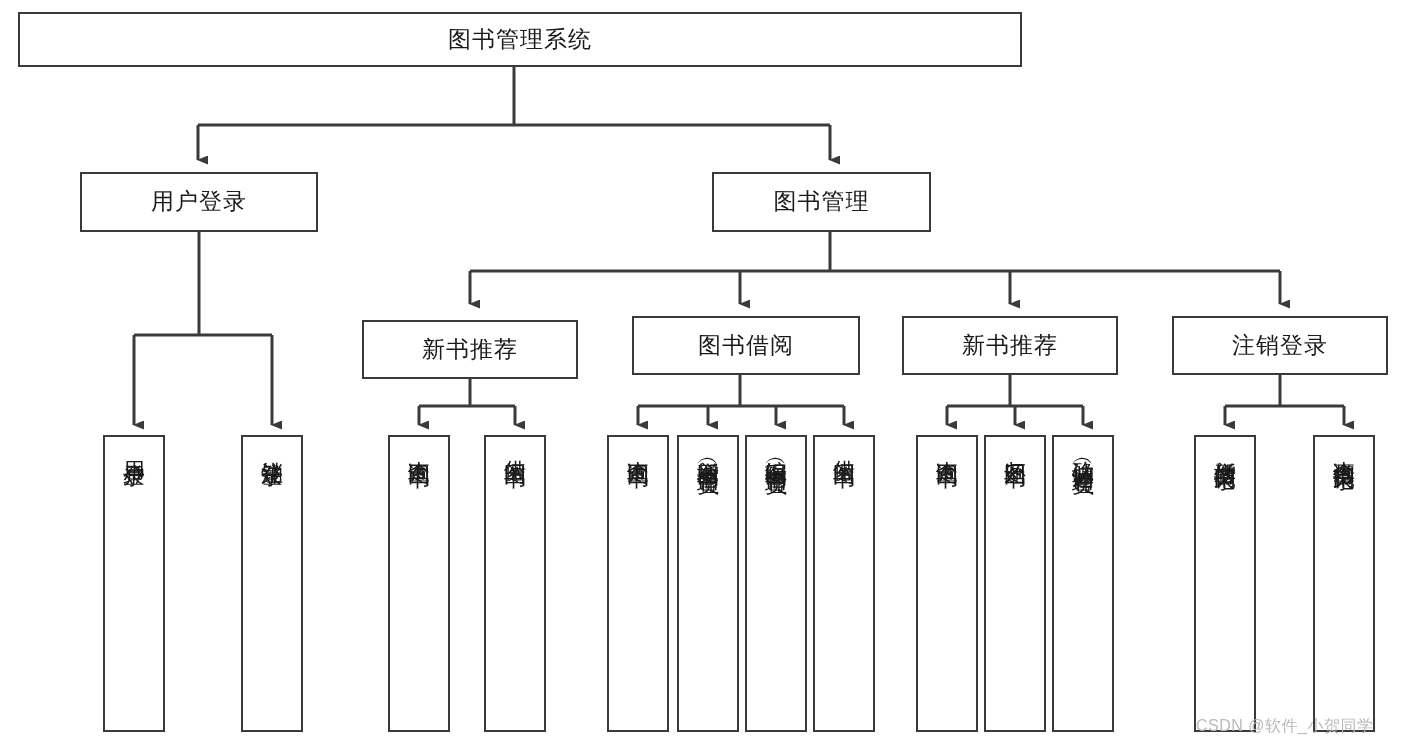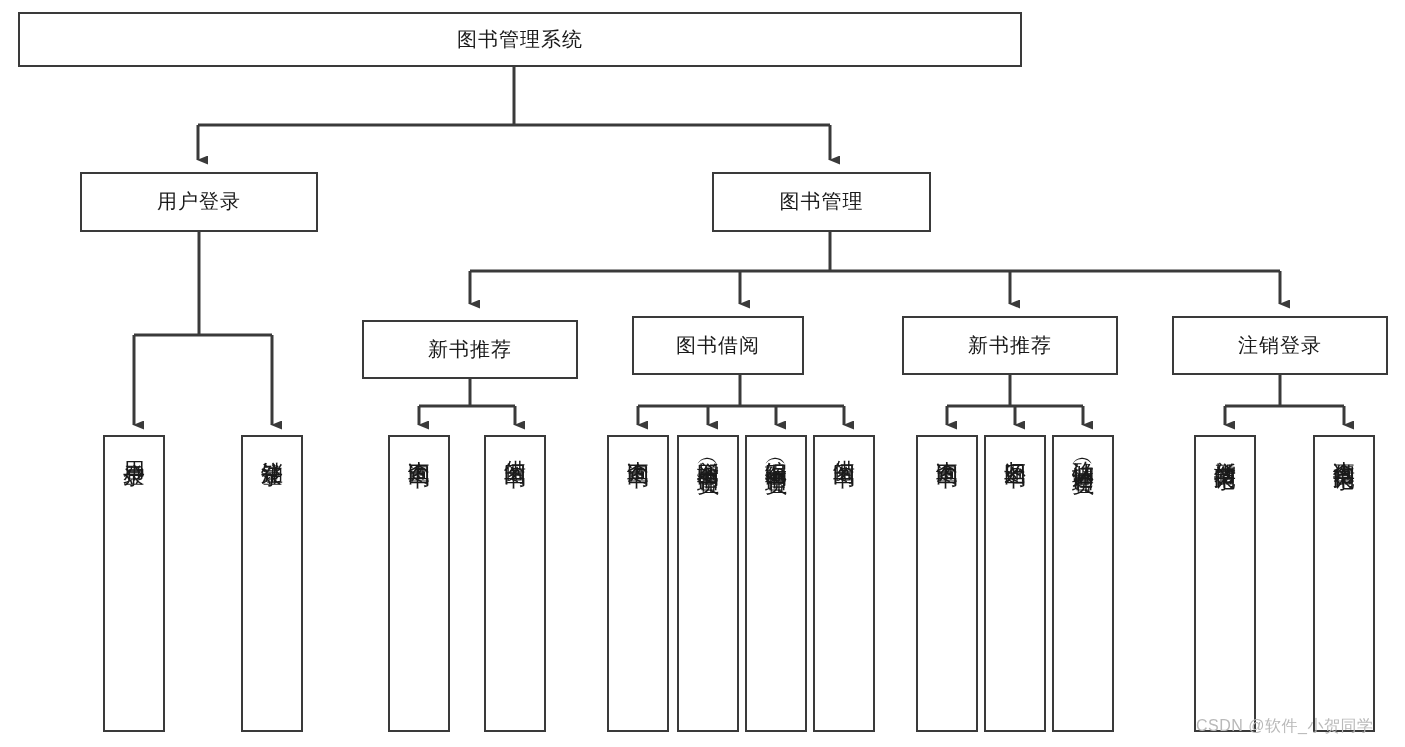--- a/index.html
+++ b/index.html
@@ -35,21 +35,21 @@
     color: #1a1a1a;
     z-index: 2;
   }
   .node .label {
     display: block;
     text-align: center;
     line-height: 1.28;
     white-space: nowrap;
   }
   .node.horizontal .label {
-    font-size: 20px;
+    font-size: 23px;
     letter-spacing: 1px;
     text-align: center;
   }
   .node.vertical {
     align-items: flex-start;
     padding-top: 6px;
   }
   .node.vertical .label {
     writing-mode: vertical-rl;
     text-orientation: upright;
@@ -131,21 +131,21 @@
   <div class="node horizontal" style="left:80px; top:172px; width:238px; height:60px;">
     <span class="label">用户登录</span>
   </div>
   <div class="node horizontal" style="left:712px; top:172px; width:219px; height:60px;">
     <span class="label">图书管理</span>
   </div>
 
   <div class="node horizontal" style="left:362px; top:320px; width:216px; height:59px;">
     <span class="label">新书推荐</span>
   </div>
-  <div class="node horizontal" style="left:632px; top:316px; width:172px; height:59px;">
+  <div class="node horizontal" style="left:632px; top:316px; width:228px; height:59px;">
     <span class="label">图书借阅</span>
   </div>
   <div class="node horizontal" style="left:902px; top:316px; width:216px; height:59px;">
     <span class="label">新书推荐</span>
   </div>
   <div class="node horizontal" style="left:1172px; top:316px; width:216px; height:59px;">
     <span class="label">注销登录</span>
   </div>
 
   <div class="node vertical" style="left:103px; top:435px; width:62px; height:297px;">

